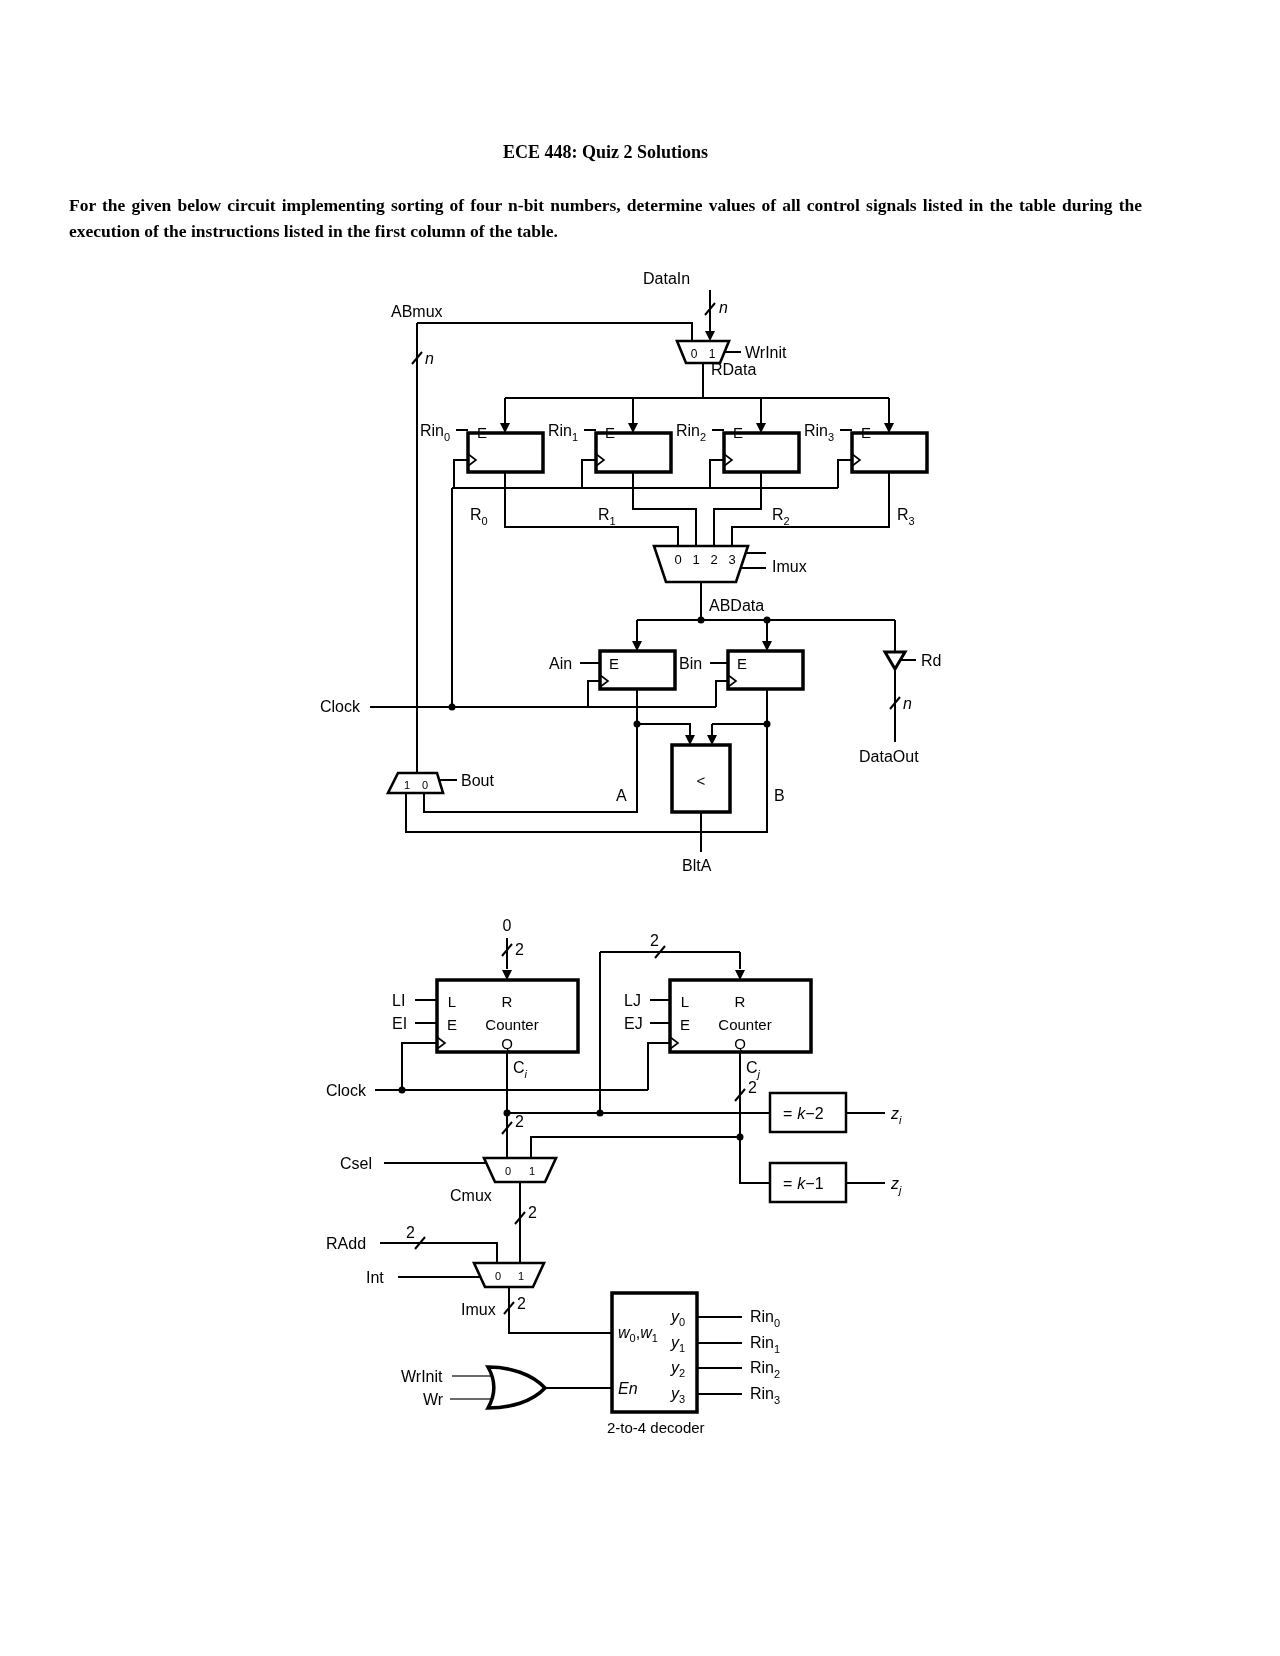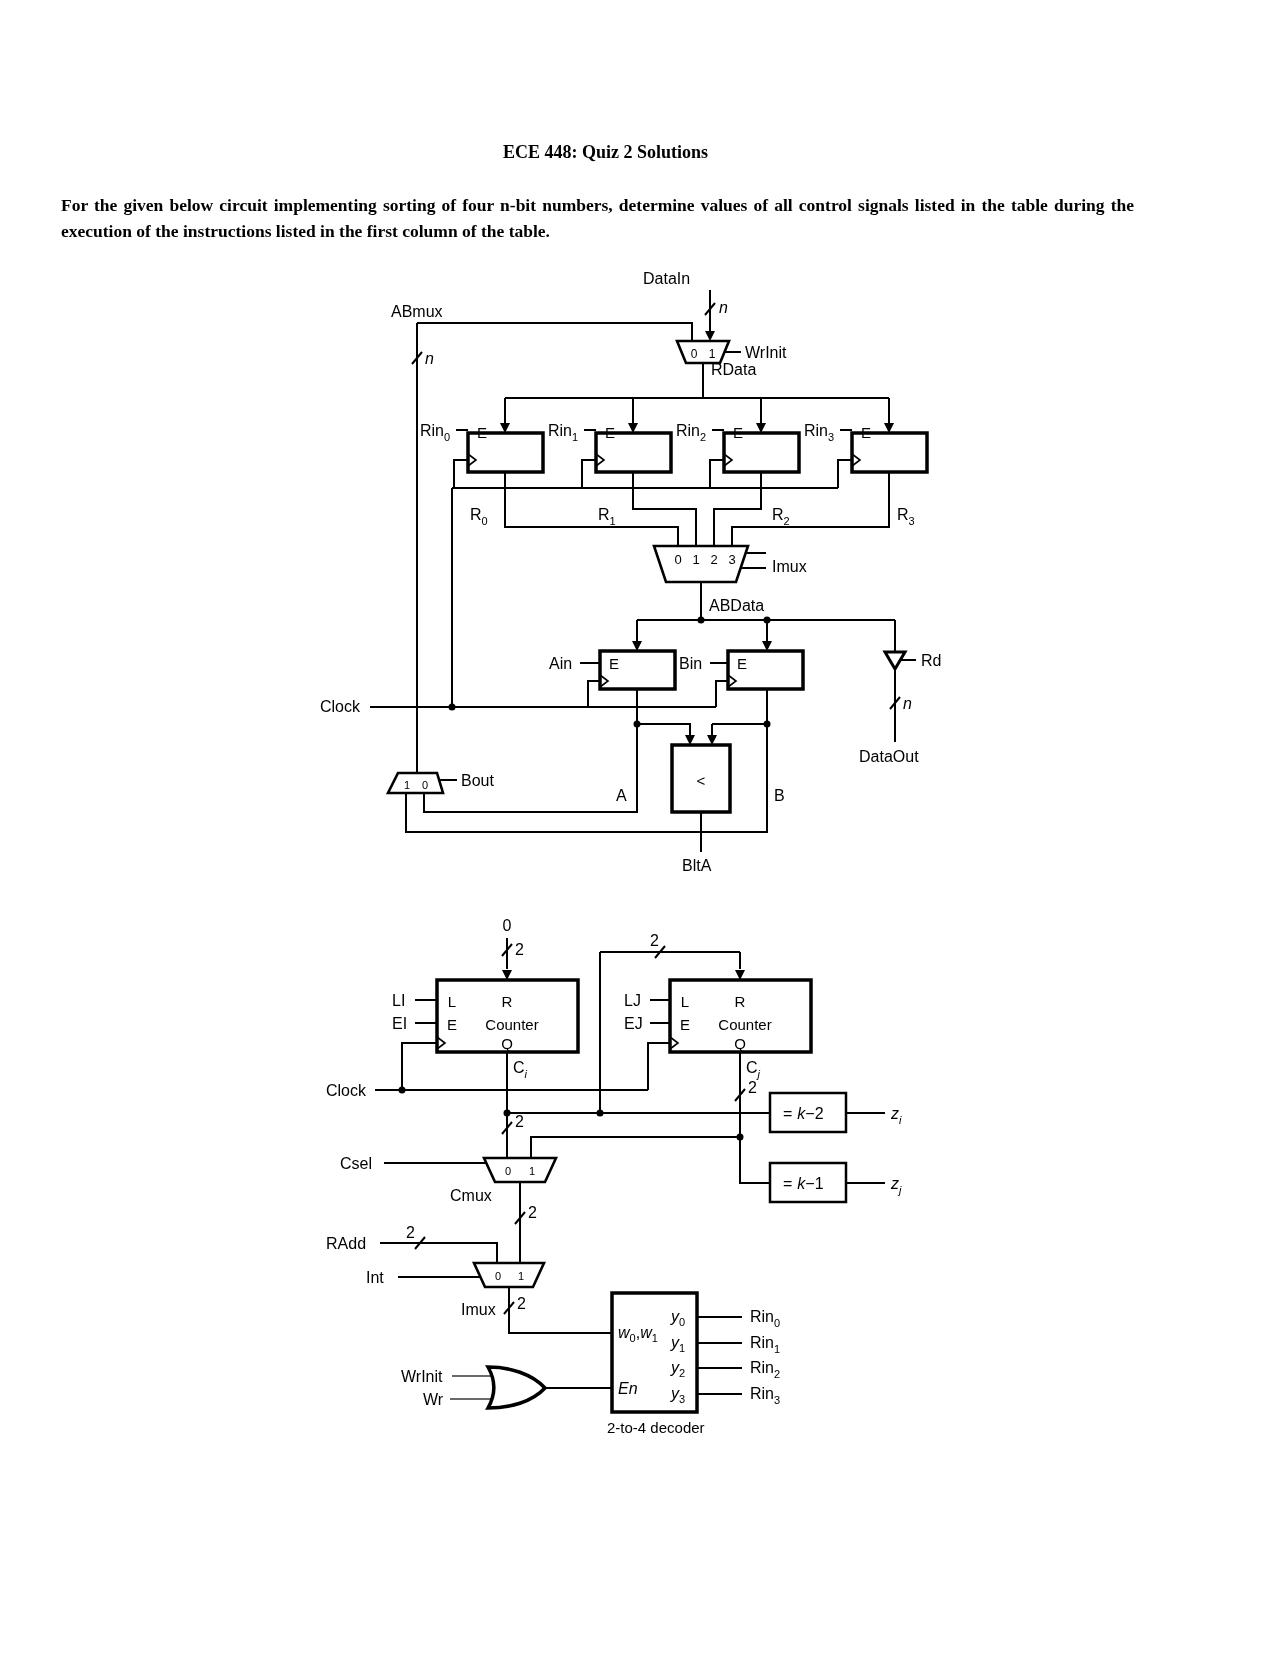--- a/index.html
+++ b/index.html
@@ -1,20 +1,20 @@
 <!DOCTYPE html>
 <html><head>
 <meta charset="utf-8">
 <style>
   html,body{margin:0;padding:0;background:#fff;}
   .page{position:relative;width:1280px;height:1656px;background:#ffffff;overflow:hidden;
         font-family:"Liberation Serif", serif;}
   .doc-title{position:absolute;top:142px;left:69px;width:1073px;text-align:center;
              font-weight:bold;font-size:18px;color:#000;}
-  .doc-intro{position:absolute;top:192px;left:61px;width:1073px;text-align:justify;
+  .doc-intro{position:absolute;top:192px;left:69px;width:1073px;text-align:justify;
              font-weight:bold;font-size:17.5px;line-height:26px;color:#000;}
   svg{position:absolute;top:0;left:0;}
   svg text{font-family:"Liberation Sans", sans-serif;font-size:16px;fill:#000;}
   .sm{font-size:15px;}
   .sub{font-size:11px;}
   .it{font-style:italic;}
   .digit{font-size:12px;text-anchor:middle;}
   .d13{font-size:13px;text-anchor:middle;}
   .mid{text-anchor:middle;}
   .wire{stroke:#000;stroke-width:2;fill:none;}

